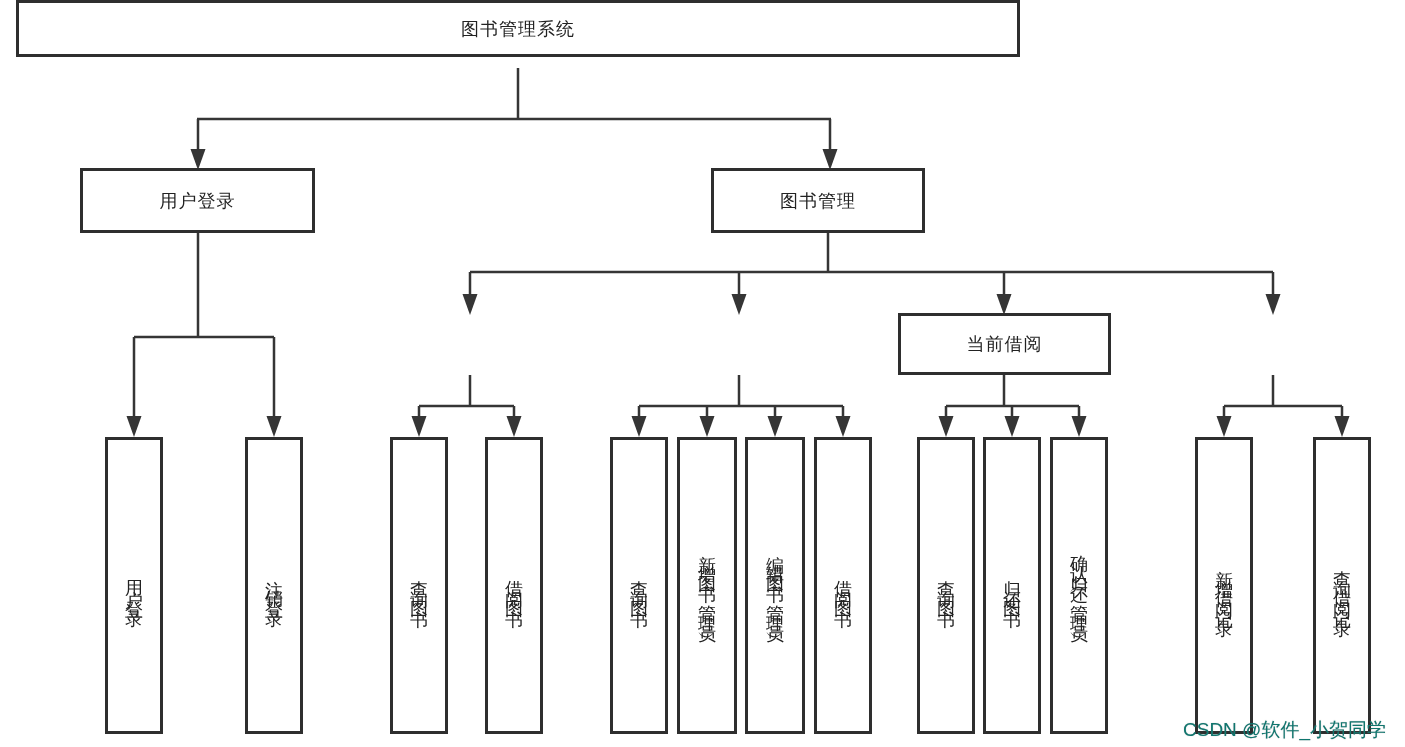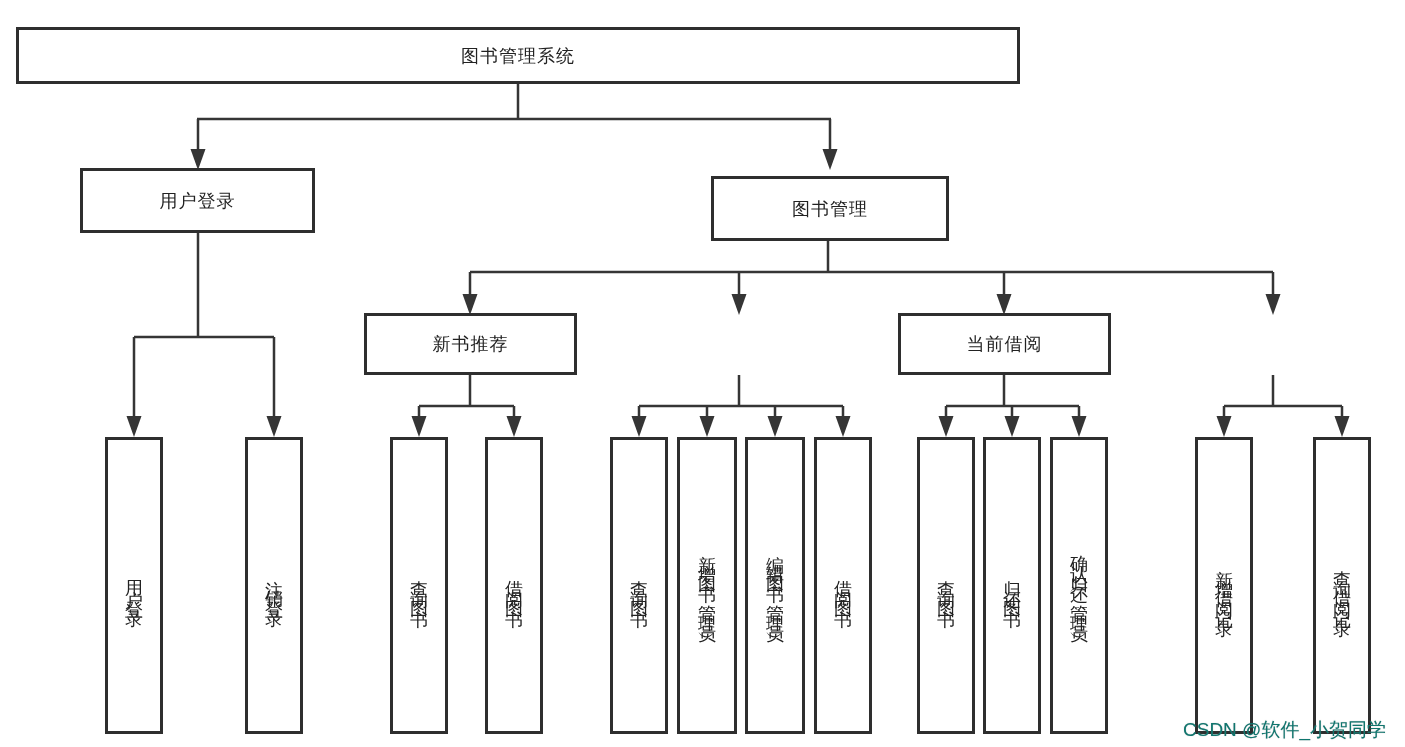--- a/index.html
+++ b/index.html
@@ -46,23 +46,23 @@
   .watermark {
     position: absolute;
     left: 1183px;
     top: 717px;
     font-size: 19px;
     color: #0f766e;
     white-space: nowrap;
     text-shadow: 0 0 1px rgba(120,120,125,0.5);
   }
   
-  .n-root  { left:16px;  top:27px;  width:1004px; height:57px; }
+  .n-root  { left:16px;  top:0;  width:1004px; height:57px; }
   .n-user  { left:80px;  top:168px; width:235px;  height:65px; }
-  .n-mgmt  { left:711px; top:168px; width:238px;  height:65px;margin-top:8px; }
+  .n-mgmt  { left:711px; top:168px; width:214px;  height:65px; }
   .l3      { top:313px;  height:62px; width:213px; }
   .n-newbook { left:364px; }
   .n-borrow  { left:633px; }
   .n-current { left:898px;font-family:Liberation Serif, serif; }
   .n-record  { left:1167px; }
   .l4      { top:437px;  height:297px; width:58px; }
   .x1  { left:105px; }
   .x2  { left:245px; }
   .x3  { left:390px; }
   .x4  { left:485px; }
@@ -125,23 +125,20 @@
     <span class="hlabel">图书管理系统</span>
   </div>
 
   <div class="box n-user">
     <span class="hlabel">用户登录</span>
   </div>
   <div class="box n-mgmt">
     <span class="hlabel">图书管理</span>
   </div>
 
-  <div class="box l3 n-newbook">
-    <span class="hlabel">新书推荐</span>
-  </div>
   <div class="box l3 n-current">
     <span class="hlabel">当前借阅</span>
   </div>
 
   <div class="box l4 vbox x1">
     <span class="vlabel">用户登录</span>
   </div>
   <div class="box l4 vbox x2">
     <span class="vlabel">注销登录</span>
   </div>

